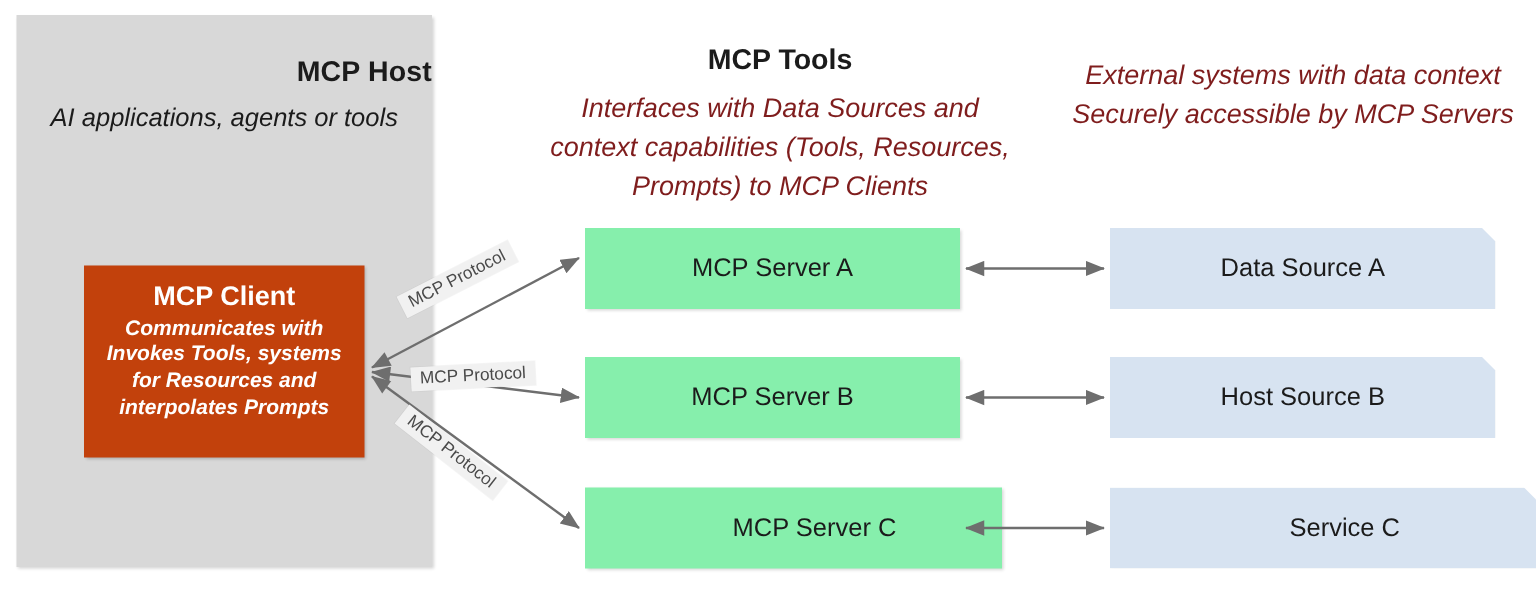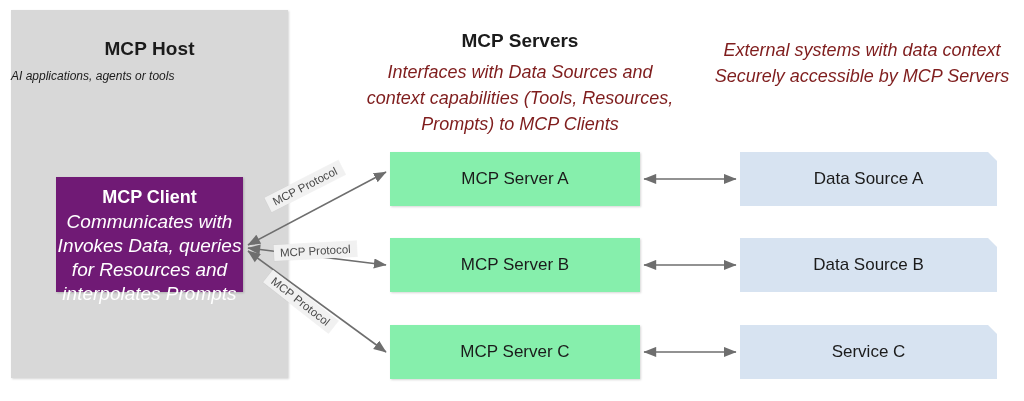--- a/index.html
+++ b/index.html
@@ -28,65 +28,67 @@
     width: 277px;
     height: 368px;
     background: #d8d8d8;
     box-shadow: 1px 1px 2px rgba(0,0,0,0.17);
   }
   .host-title {
     position: absolute;
     left: 0;
     top: 28px;
     width: 277px;
-    text-align: center;
+    text-align: right;
     font-size: 19px;
     font-weight: bold;
     color: #1b1b1b;
     letter-spacing: 0.1px;
   }
   .host-sub {
     position: absolute;
     left: 0;
     top: 59px;
     width: 277px;
-    font-size: 12px;
+    text-align: center;
+    font-size: 17px;
     font-style: italic;
     color: #1b1b1b;
   }
 
   
   .client-box {
     position: absolute;
     left: 56px;
     top: 177px;
     width: 187px;
-    height: 115px;
-    background: #701a75;
+    height: 128px;
+    background: #c2410c;
     box-shadow: 1px 1px 2px rgba(0,0,0,0.2);
     display: flex;
     flex-direction: column;
     align-items: center;
     justify-content: flex-start;
     padding-top: 9px;
     box-sizing: border-box;
   }
   .client-title {
     font-size: 18px;
     font-weight: bold;
     color: #ffffff;
     line-height: 1.25;
   }
   .client-sub {
-    font-size: 19px;
+    font-size: 14px;
     font-style: italic;
     color: #ffffff;
     text-align: center;
     line-height: 1.27;
     margin-top: 1px;
+    font-weight: bold;
   }
 
   
   .col-head {
     position: absolute;
     text-align: center;
   }
   .col-title {
     font-size: 19px;
     font-weight: bold;
@@ -126,21 +128,21 @@
     filter: drop-shadow(1px 1px 1.5px rgba(0,0,0,0.16));
     clip-path: polygon(0 0, calc(100% - 9px) 0, 100% 9px, 100% 100%, 0 100%);
     display: flex;
     align-items: center;
     justify-content: center;
     font-size: 17px;
     color: #1b1b1b;
   }
   .row-a { top: 152px; }
   .row-b { top: 238px; }
-  .row-c { top: 325px; }
+  .row-c { top: 325px; padding-left: 28px; }
 
   
   #arrows {
     position: absolute;
     left: 0;
     top: 0;
     width: 1024px;
     height: 401px;
     pointer-events: none;
   }
@@ -181,48 +183,48 @@
 
   <div class="host-panel">
     <div class="host-title">MCP Host</div>
     <div class="host-sub">AI applications, agents or tools</div>
   </div>
 
   <div class="client-box">
     <div class="client-title">MCP Client</div>
     <div class="client-sub">
       <div>Communicates with</div>
-      <div>Invokes Data, queries</div>
+      <div>Invokes Tools, systems</div>
       <div>for Resources and</div>
       <div>interpolates Prompts</div>
     </div>
   </div>
 
   <div class="col-head" id="server-head">
-    <div class="col-title">MCP Servers</div>
+    <div class="col-title">MCP Tools</div>
     <div class="col-sub">
       <div>Interfaces with Data Sources and</div>
       <div>context capabilities (Tools, Resources,</div>
       <div>Prompts) to MCP Clients</div>
     </div>
   </div>
 
   <div class="col-head" id="external-head">
     <div class="col-sub">
       <div>External systems with data context</div>
       <div>Securely accessible by MCP Servers</div>
     </div>
   </div>
 
   <div class="server-box row-a">MCP Server A</div>
   <div class="server-box row-b">MCP Server B</div>
   <div class="server-box row-c">MCP Server C</div>
 
   <div class="source-box row-a">Data Source A</div>
-  <div class="source-box row-b">Data Source B</div>
+  <div class="source-box row-b">Host Source B</div>
   <div class="source-box row-c">Service C</div>
 
   <svg id="arrows" viewBox="0 0 1024 401">
     <defs>
       <marker id="ah-end" markerWidth="9" markerHeight="9" refX="7.6" refY="3.2" orient="auto" markerUnits="strokeWidth">
         <path d="M0,0 L8,3.2 L0,6.4 z" fill="#6e6e6e"></path>
       </marker>
       <marker id="ah-start" markerWidth="9" markerHeight="9" refX="0.4" refY="3.2" orient="auto" markerUnits="strokeWidth">
         <path d="M8,0 L0,3.2 L8,6.4 z" fill="#6e6e6e"></path>
       </marker>

